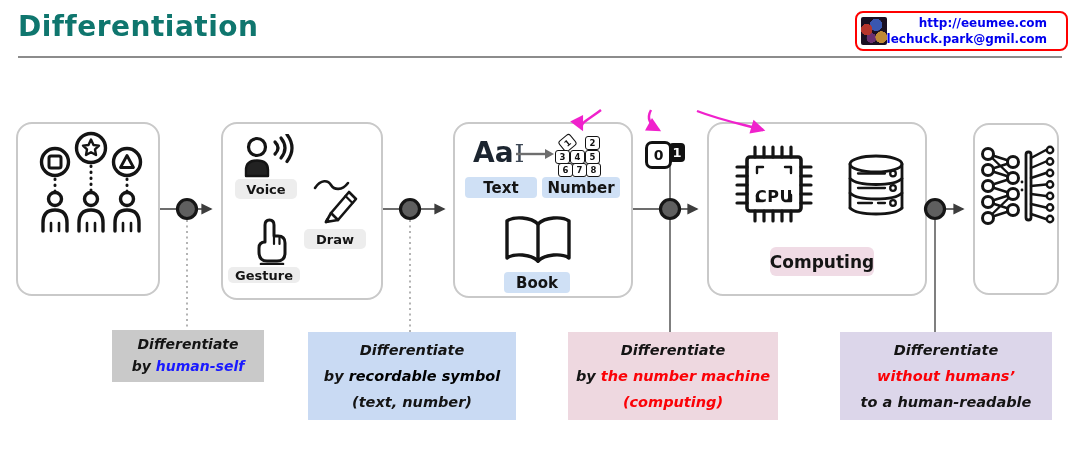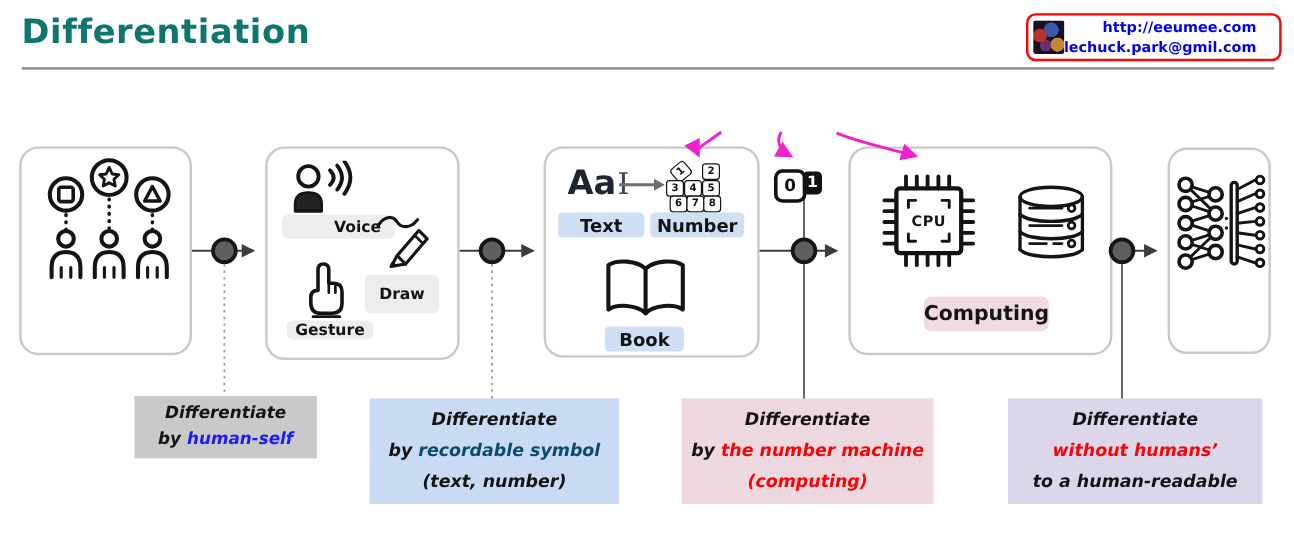--- a/index.html
+++ b/index.html
@@ -37,39 +37,39 @@
   .ml-chip{left:2px;top:117px;width:92px;height:44px;background:#ded7ee;border-radius:10px;font-size:15px;
            line-height:1.4;text-align:center;flex-direction:column;}
 
   .aa{left:18px;top:12px;font-size:28px;font-weight:bold;color:#1c2530;}
   .ibeam{font-family:"DejaVu Serif",serif;font-weight:normal;font-size:25px;color:#3c4654;margin-left:1px;}
   .numpad{left:100px;top:12px;width:47px;height:39px;}
   .npcell{position:absolute;width:13px;height:12px;border:1.8px solid #141414;border-radius:3px;background:#fff;
           display:flex;align-items:center;justify-content:center;font-size:8.5px;font-weight:bold;}
   .npdiamond{transform:rotate(-40deg);}
 
-  .cpu-text{position:absolute;left:12px;top:14px;width:54px;height:54px;display:flex;align-items:center;
-            justify-content:center;font-size:12px;font-weight:bold;letter-spacing:.5px;color:#141414;}
+  .cpu-text{position:absolute;left:12px;top:26px;width:54px;height:54px;display:flex;align-items:center;
+            justify-content:center;font-size:16px;font-weight:bold;letter-spacing:.5px;color:#141414;}
 
   
   .binary{left:645px;top:141px;width:42px;height:24px;z-index:11;}
   .bin-zero{position:absolute;left:0;top:0;width:21px;height:22px;border:3px solid #111;border-radius:7px;
             background:#fff;display:flex;align-items:center;justify-content:center;font-size:14px;font-weight:bold;}
   .bin-one{position:absolute;left:24px;top:2px;width:16px;height:19px;background:#111;color:#fff;border-radius:4px;
            display:flex;align-items:center;justify-content:center;font-size:13px;font-weight:bold;}
 
   
   .note{display:flex;flex-direction:column;justify-content:center;text-align:center;font-weight:bold;
         font-style:italic;font-size:14.5px;line-height:1.8;color:#141414;z-index:3;}
   .note-gray{left:112px;top:330px;width:152px;height:52px;background:#c9c9c9;line-height:1.55;font-size:14px;}
   .note-blue{left:308px;top:332px;width:208px;height:88px;background:#c9daf3;}
   .note-pink{left:568px;top:332px;width:210px;height:88px;background:#eed8e0;}
   .note-purple{left:840px;top:332px;width:212px;height:88px;background:#dcd6ea;}
   .c-blue{color:#1a1aff;}
-  .c-orange{color:#0c4a6e;}
+  .c-orange{color:#000000;}
   .c-red{color:#fb0207;}
   .by{margin-right:5px;}
 
   .overlay{position:absolute;left:0;top:0;z-index:10;pointer-events:none;}
   svg.icon{display:block;}
 </style>
 </head>
 <body>
 
 <div id="stage">
@@ -105,37 +105,37 @@
   </div>
 
   <div class="abs fbox" style="left:221px;top:122px;width:162px;height:178px;">
     <svg class="abs icon" style="left:21px;top:10px;" width="54" height="44" viewBox="0 0 54 44" fill="none" stroke="#141414" stroke-width="3.2" stroke-linecap="round" stroke-linejoin="round">
       <circle cx="13" cy="13" r="8.5"></circle>
       <path d="M2,42 V36 Q2,26.5 13,26.5 Q24,26.5 24,36 V42 Z" fill="#222" stroke-width="2.4"></path>
       <path d="M31,8 Q37,14 31,20"></path>
       <path d="M37,4 Q45,14 37,24"></path>
       <path d="M43,0.5 Q53,14 43,27.5"></path>
     </svg>
-    <div class="chip chip-gray" style="left:12px;top:55px;width:62px;height:20px;padding-left:32px;">Voice</div>
+    <div class="chip chip-gray" style="left:12px;top:55px;width:62px;height:20px;">Voice</div>
 
     <svg class="abs icon" style="left:89px;top:52px;" width="50" height="48" viewBox="0 0 50 48" fill="none" stroke="#141414" stroke-width="2.6" stroke-linecap="round" stroke-linejoin="round">
       <path d="M3,12 C9,3 16,4 19,9 S30,15 36,7"></path>
       <path d="M19,37 L37,16 L44,23 L26,44 Z"></path>
       <path d="M19,37 L14,46 L26,44"></path>
       <path d="M14,46 L16.5,44.8 L15.2,43.5 Z" fill="#141414"></path>
       <path d="M33.5,20 L40.5,27" stroke-width="2.2"></path>
     </svg>
-    <div class="chip chip-gray" style="left:81px;top:105px;width:62px;height:32px;">Draw</div>
+    <div class="chip chip-gray" style="left:81px;top:105px;width:62px;height:20px;">Draw</div>
 
     <svg class="abs icon" style="left:27px;top:93px;" width="40" height="48" viewBox="0 0 40 48" fill="#fff" stroke="#141414" stroke-width="3" stroke-linecap="round" stroke-linejoin="round">
       <path d="M15,25 V8 Q15,3 19.5,3 Q24,3 24,8 V19 H28 Q35,19 35,26 V36 Q35,44 27,44 H17 Q9,44 9,35 V31 Q9,25 15,25 Z"></path>
       <path d="M24,20 V27 M29.5,20.5 V27" fill="none" stroke-width="2.2"></path>
       <path d="M11,47 H33" fill="none" stroke-width="2.6"></path>
     </svg>
-    <div class="chip chip-gray" style="left:16px;top:143px;width:72px;height:16px;">Gesture</div>
+    <div class="chip chip-gray" style="left:5px;top:143px;width:72px;height:16px;">Gesture</div>
   </div>
 
   <div class="abs fbox" style="left:453px;top:122px;width:180px;height:176px;">
     <div class="abs aa">
       <span>Aa</span><span class="ibeam">I</span>
     </div>
     <svg class="abs icon" style="left:60px;top:24px;" width="40" height="12" viewBox="0 0 40 12">
       <path d="M1,6 H31" stroke="#6e6e6e" stroke-width="2.4"></path>
       <path d="M30,1 L39,6 L30,11 Z" fill="#6e6e6e"></path>
     </svg>

